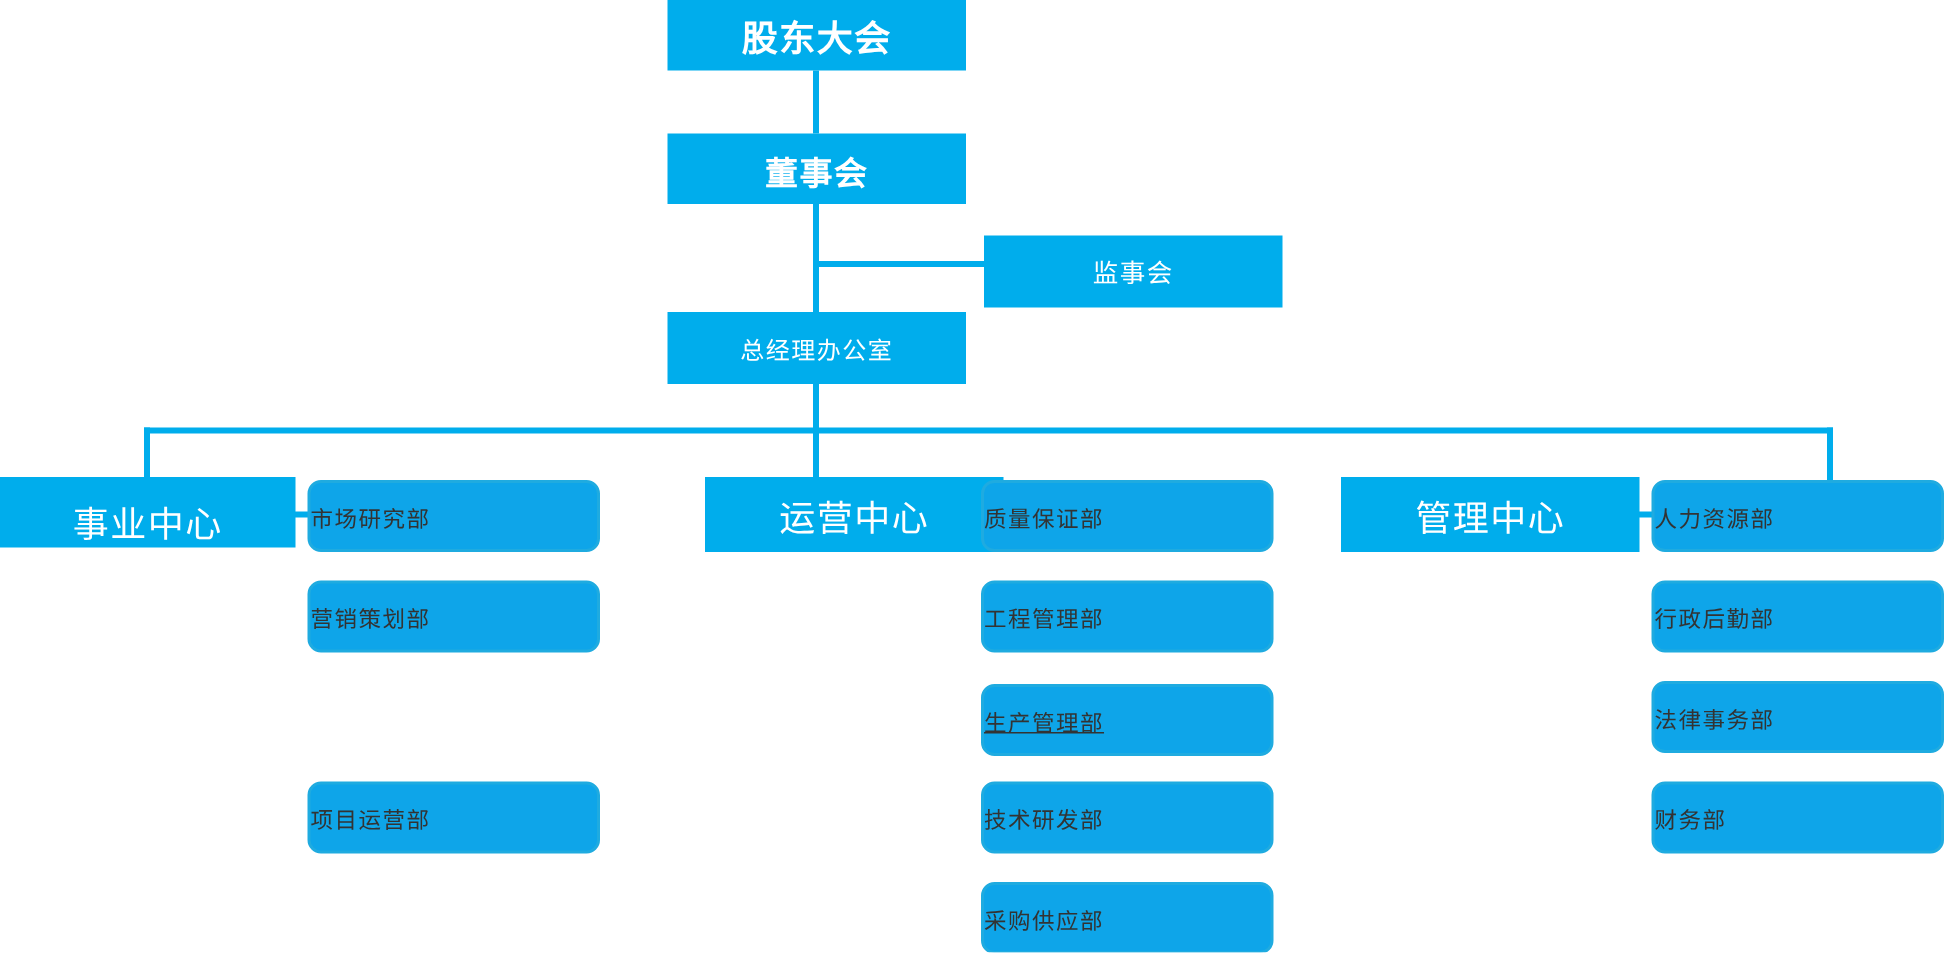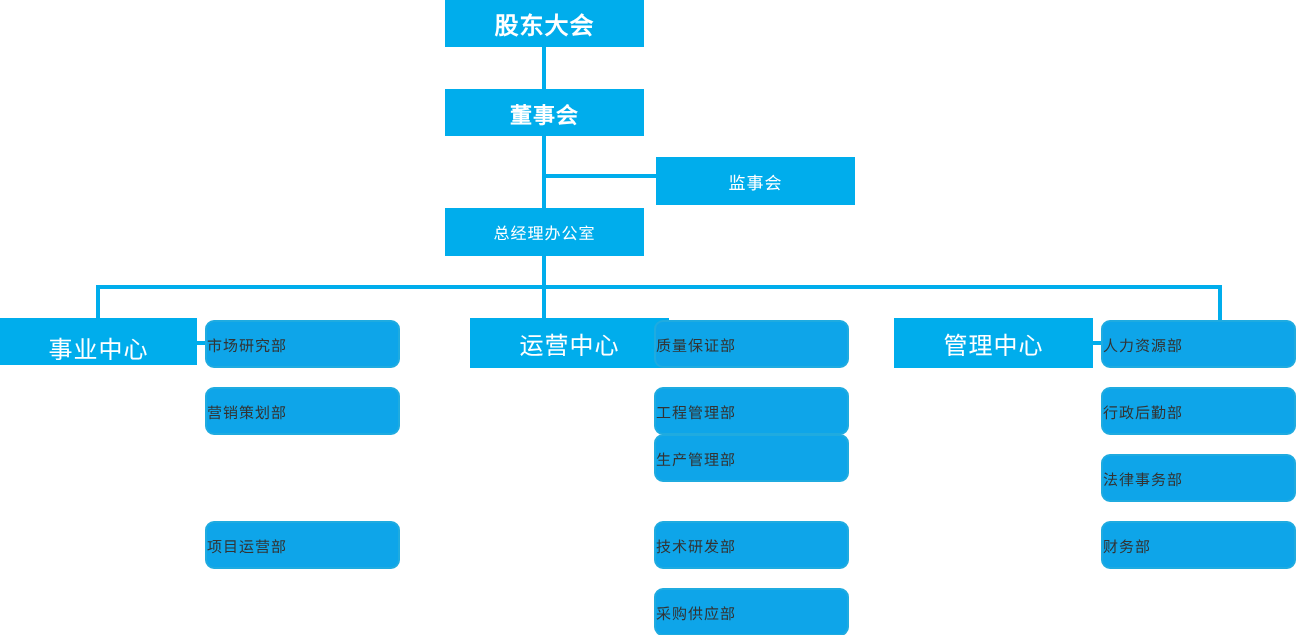--- a/index.html
+++ b/index.html
@@ -117,21 +117,21 @@
     <span>运营中心</span>
   </div>
   <div class="conn conn-h" style="left:636px; top:341px; width:20px;"></div>
 
   <div class="node-outline" style="left:654px; top:320px;">
     <span>质量保证部</span>
   </div>
   <div class="node-outline" style="left:654px; top:387px;">
     <span>工程管理部</span>
   </div>
-  <div class="node-outline" style="left:654px; top:434px;">
+  <div class="node-outline" style="left:654px; top:456px;text-decoration:underline;">
     <span>生产管理部</span>
   </div>
   <div class="node-outline" style="left:654px; top:521px;">
     <span>技术研发部</span>
   </div>
   <div class="node-outline" style="left:654px; top:588px;">
     <span>采购供应部</span>
   </div>
 
   <div class="node-solid center" style="left:894px; top:318px; width:199px; height:50px;justify-content:center;">

